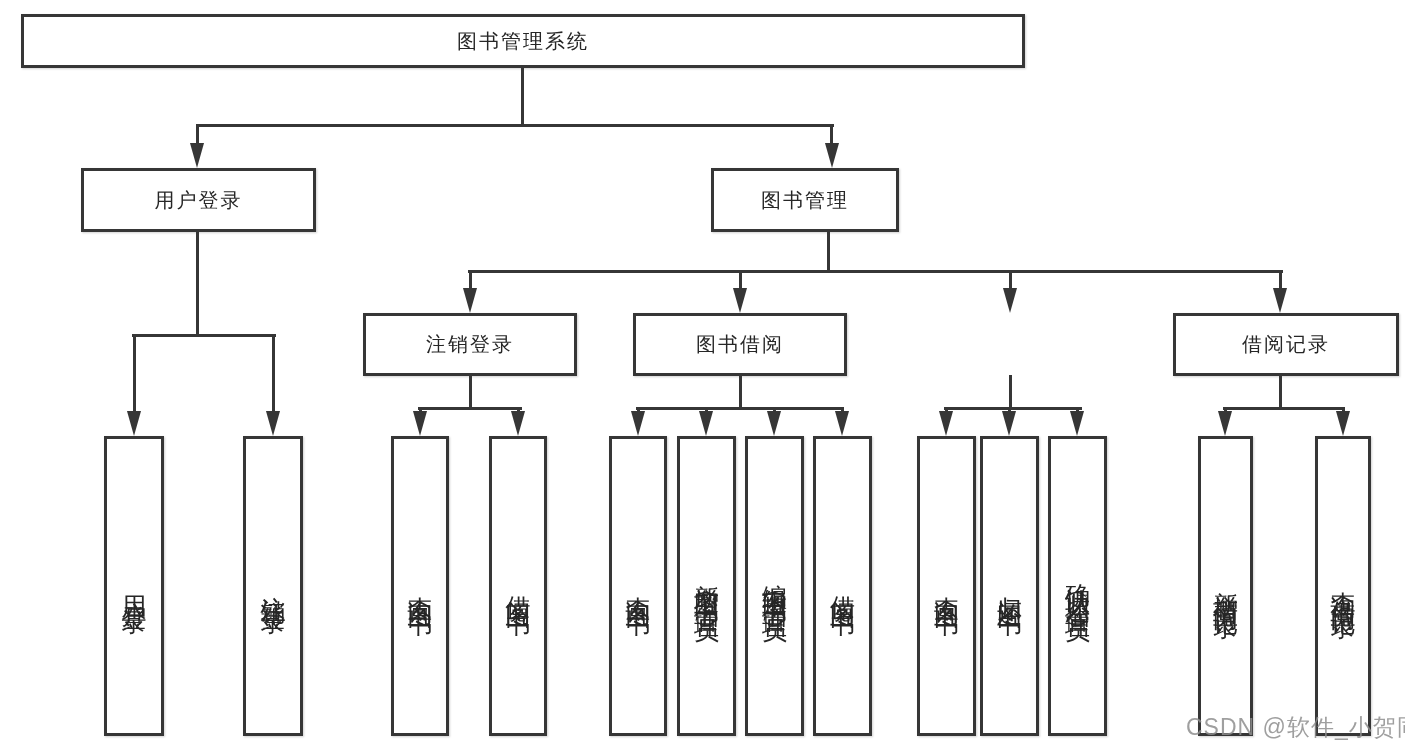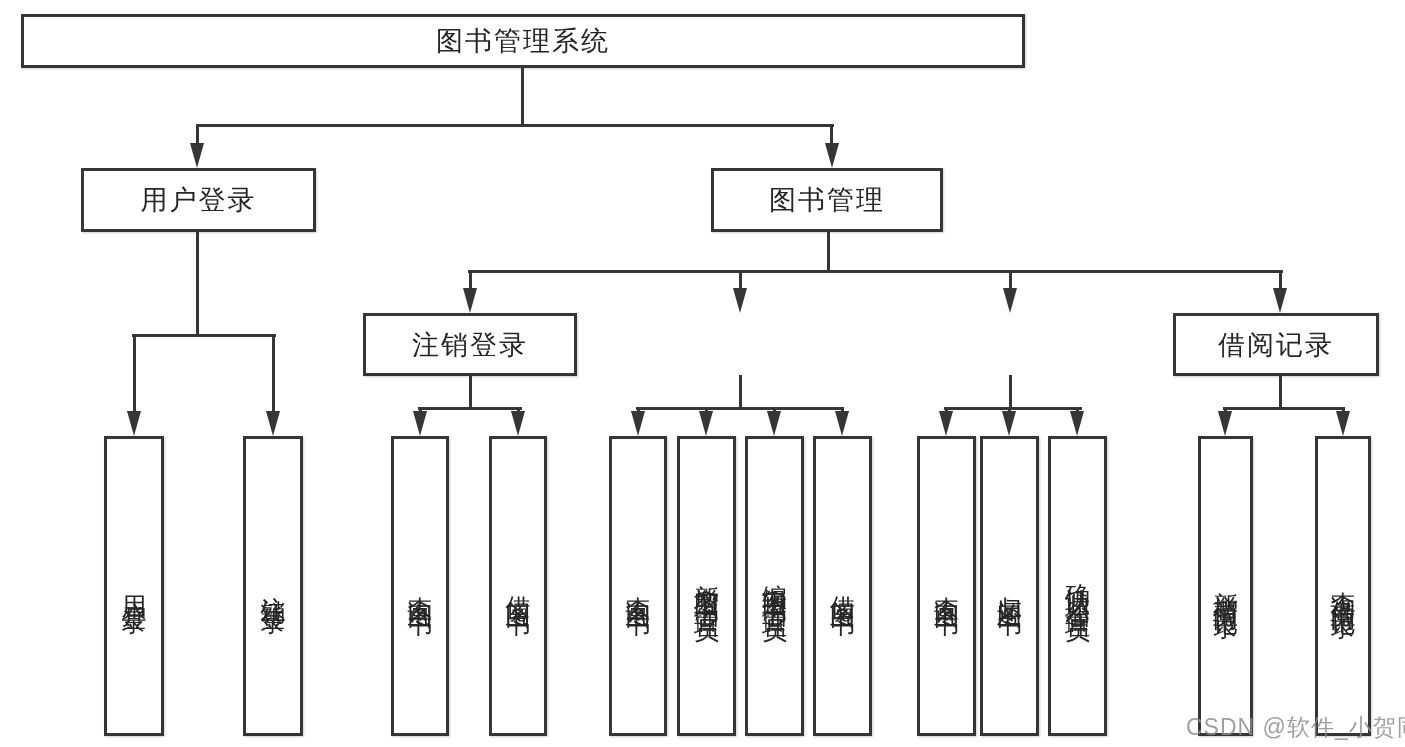--- a/index.html
+++ b/index.html
@@ -5,21 +5,21 @@
   html,body { margin:0; padding:0; background:#ffffff; }
   #canvas {
     position:relative; width:1405px; height:747px; background:#ffffff;
     font-family:"Liberation Sans","DejaVu Sans",sans-serif; overflow:hidden;
   }
   .box {
     position:absolute; background:#ffffff; border:3px solid #363636;
     box-sizing:border-box; display:flex; align-items:center; justify-content:center;
     color:#262626; box-shadow:1px 1px 2px rgba(0,0,0,0.18);
   }
-  .hnode { font-size:27px; letter-spacing:2px; white-space:nowrap;font-family:Liberation Mono, monospace; }
+  .hnode { font-size:20px; letter-spacing:2px; white-space:nowrap;font-family:Liberation Mono, monospace; }
   .leaf { top:436px; height:300px; }
   .vtext {
     writing-mode:vertical-rl; text-orientation:mixed;
     font-size:25px; letter-spacing:5px; line-height:1; color:#262626;
     white-space:nowrap;
   }
   .vline { position:absolute; width:3px; background:#363636; }
   .hline { position:absolute; height:3px; background:#363636; }
   .arrow {
     position:absolute; width:0; height:0;
@@ -43,21 +43,21 @@
   <div class="vline" style="left:521px;top:66px;height:60px"></div>
   <div class="hline" style="left:196px;top:124px;width:638px"></div>
   <div class="vline" style="left:196px;top:126px;height:18px"></div>
   <div class="arrow" style="left:190px;top:143px"></div>
   <div class="vline" style="left:830px;top:126px;height:18px"></div>
   <div class="arrow" style="left:825px;top:143px"></div>
 
   <div class="box hnode" style="left:81px;top:168px;width:235px;height:64px">
     <span>用户登录</span>
   </div>
-  <div class="box hnode" style="left:711px;top:168px;width:232px;height:64px">
+  <div class="box hnode" style="left:711px;top:168px;width:188px;height:64px">
     <span>图书管理</span>
   </div>
 
   <div class="vline" style="left:196px;top:231px;height:105px"></div>
   <div class="hline" style="left:132px;top:334px;width:144px"></div>
   <div class="vline" style="left:133px;top:336px;height:76px"></div>
   <div class="arrow" style="left:127px;top:411px"></div>
   <div class="vline" style="left:272px;top:336px;height:76px"></div>
   <div class="arrow" style="left:266px;top:411px"></div>
 
@@ -68,21 +68,24 @@
   <div class="vline" style="left:739px;top:272px;height:16px"></div>
   <div class="arrow" style="left:733px;top:288px"></div>
   <div class="vline" style="left:1009px;top:272px;height:16px"></div>
   <div class="arrow" style="left:1003px;top:288px"></div>
   <div class="vline" style="left:1279px;top:272px;height:16px"></div>
   <div class="arrow" style="left:1273px;top:288px"></div>
 
   <div class="box hnode" style="left:363px;top:313px;width:214px;height:63px">
     <span>注销登录</span>
   </div>
-  <div class="box hnode" style="left:1173px;top:313px;width:206px;height:63px">
+  <div class="box hnode" style="left:633px;top:313px;width:214px;height:63px">
+    <span>图书借阅</span>
+  </div>
+  <div class="box hnode" style="left:1173px;top:313px;width:226px;height:63px">
     <span>借阅记录</span>
   </div>
 
   <div class="vline" style="left:469px;top:375px;height:34px"></div>
   <div class="hline" style="left:418px;top:407px;width:104px"></div>
   <div class="vline" style="left:419px;top:407px;height:6px"></div>
   <div class="arrow" style="left:413px;top:411px"></div>
   <div class="vline" style="left:517px;top:407px;height:6px"></div>
   <div class="arrow" style="left:511px;top:411px"></div>
 

